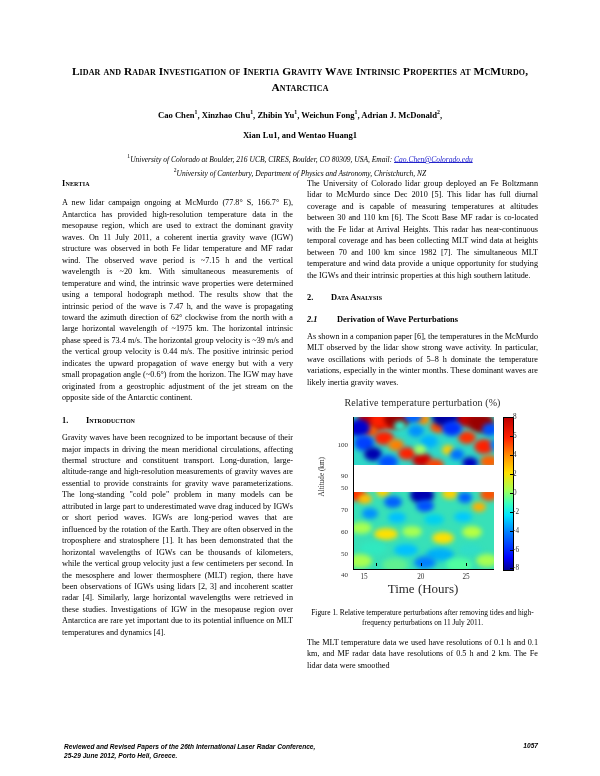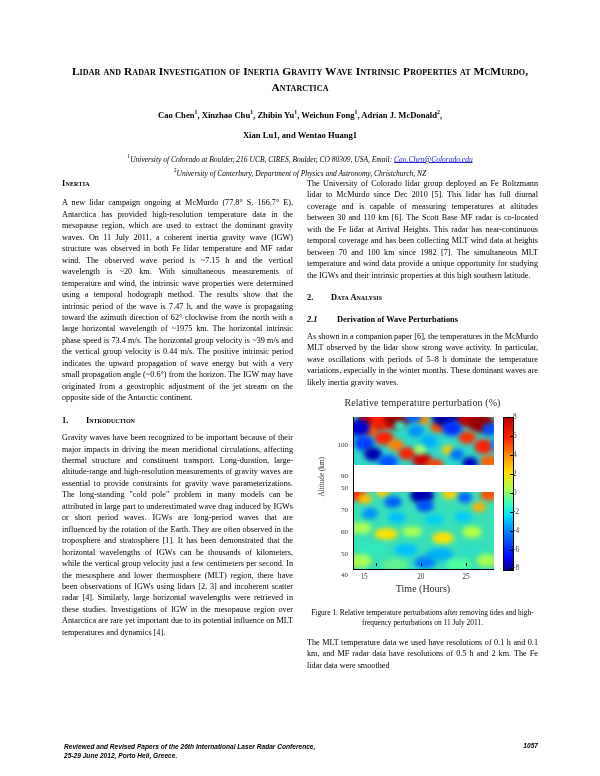--- a/index.html
+++ b/index.html
@@ -177,21 +177,21 @@
     width: 1px;
     height: 3px;
     background: #000;
   }
   .ax-xlabel {
     position: absolute;
     top: 172px;
     left: 46px;
     width: 140px;
     text-align: center;
-    font-size: 10px;
+    font-size: 13px;
     color: #2a2a2a;
   }
   .ax-ylabel {
     position: absolute;
     left: -24px;
     top: 60px;
     width: 80px;
     text-align: center;
     font-size: 7.2px;
     color: #2a2a2a;

